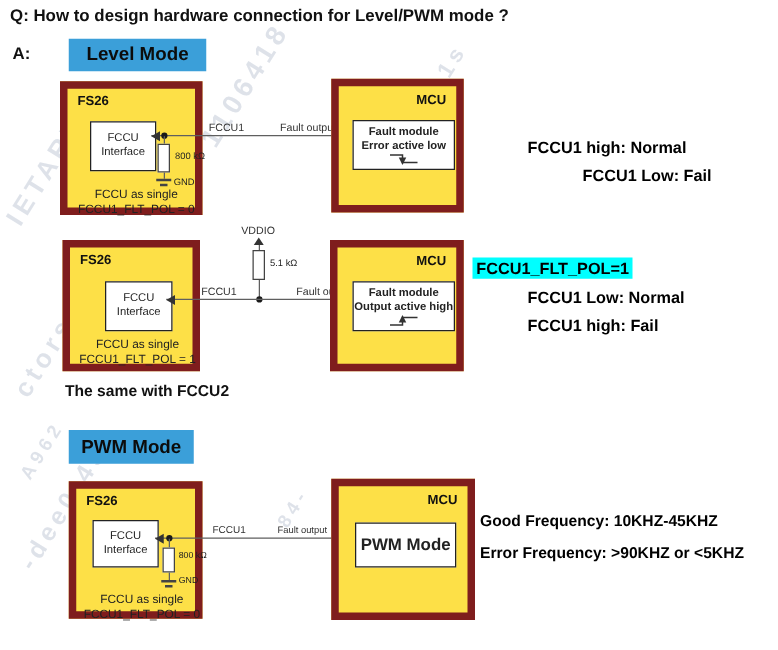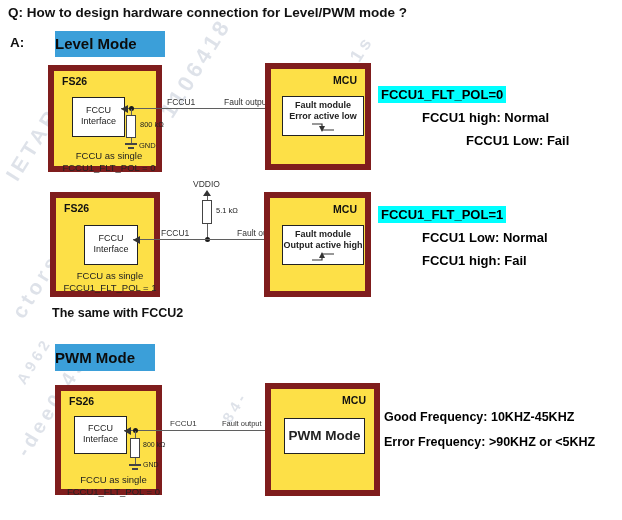--- a/index.html
+++ b/index.html
@@ -3,21 +3,21 @@
 <meta charset="utf-8">
 <style>
   html,body{margin:0;padding:0;background:#ffffff;}
   .canvas{
     position:relative;width:622px;height:520px;background:#ffffff;overflow:hidden;
     font-family:"Liberation Sans","DejaVu Sans",sans-serif;color:#1a1a1a;
   }
   .abs{position:absolute;}
   .title{font-size:13.5px;font-weight:bold;white-space:nowrap;color:#111;}
   .answer{font-size:13.5px;font-weight:bold;color:#111;}
-  .badge{background:#3b9fd9;color:#0c0c0c;font-weight:bold;font-size:15px;text-align:left;}
+  .badge{background:#3b9fd9;color:#0c0c0c;font-weight:bold;font-size:15px;text-align:center;}
   .chip{background:#fde047;border:6px solid #7f1d1d;box-sizing:border-box;}
   .chip-label{position:absolute;font-size:10.5px;font-weight:bold;color:#111;}
   .inner-box{position:absolute;background:#ffffff;border:1.5px solid #222;box-sizing:border-box;
     text-align:center;font-size:9px;line-height:11px;color:#222;}
   .caption{position:absolute;text-align:center;font-size:9.5px;line-height:11.5px;color:#222;}
   .wire{position:absolute;background:#5f5f5f;}
   .dot{position:absolute;width:5px;height:5px;border-radius:50%;background:#1a1a1a;}
   .arrow-left{position:absolute;width:0;height:0;border-top:4px solid transparent;
     border-bottom:4px solid transparent;border-right:7px solid #333;}
   .arrow-up{position:absolute;width:0;height:0;border-left:4px solid transparent;
@@ -85,21 +85,20 @@
     <div class="chip-label" style="right:8px;top:5px;">MCU</div>
     <div class="inner-box module-text" style="left:11px;top:27px;width:82px;height:40px;">
       <div>Fault module</div>
       <div>Error active low</div>
       <svg class="edge-svg" width="26" height="11" viewBox="0 0 26 11">
         <polyline points="2,2 12,2 12,8 24,8" fill="none" stroke="#333" stroke-width="1.2"></polyline>
         <polygon points="9,4 15,4 12,10" fill="#333"></polygon>
       </svg>
     </div>
   </div>
-  <div class="note-hl" style="left:378px;top:86px;">FCCU1_FLT_POL=0</div>
   <div class="note" style="left:378px;top:110px;">FCCU1 high: Normal</div>
   <div class="note" style="left:378px;top:133px;padding-left:44px;">FCCU1 Low: Fail</div>
 
   <div class="wire-label" style="left:193px;top:179px;">VDDIO</div>
   <div class="arrow-up" style="left:203px;top:190px;"></div>
   <div class="wire" style="left:207px;top:196px;width:1px;height:4px;"></div>
   <div class="resistor" style="left:202px;top:200px;width:10px;height:24px;"></div>
   <div class="tiny-label" style="left:216px;top:206px;">5.1 kΩ</div>
   <div class="wire" style="left:207px;top:224px;width:1px;height:16px;"></div>
   <div class="dot" style="left:205px;top:237px;"></div>

